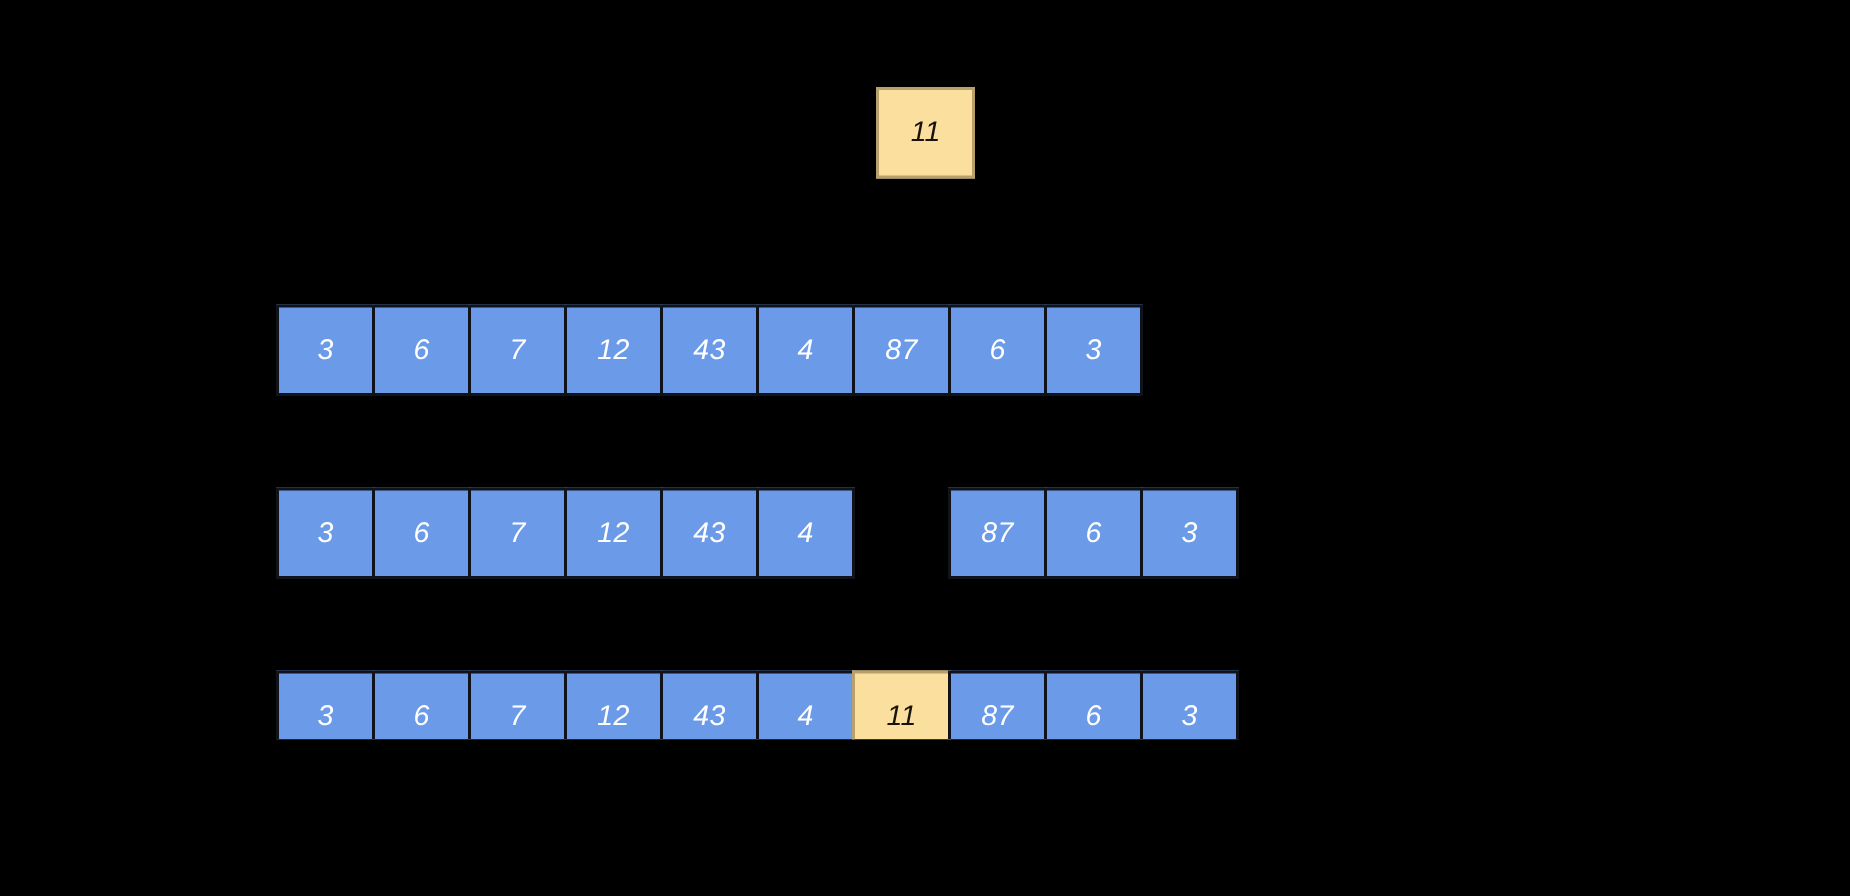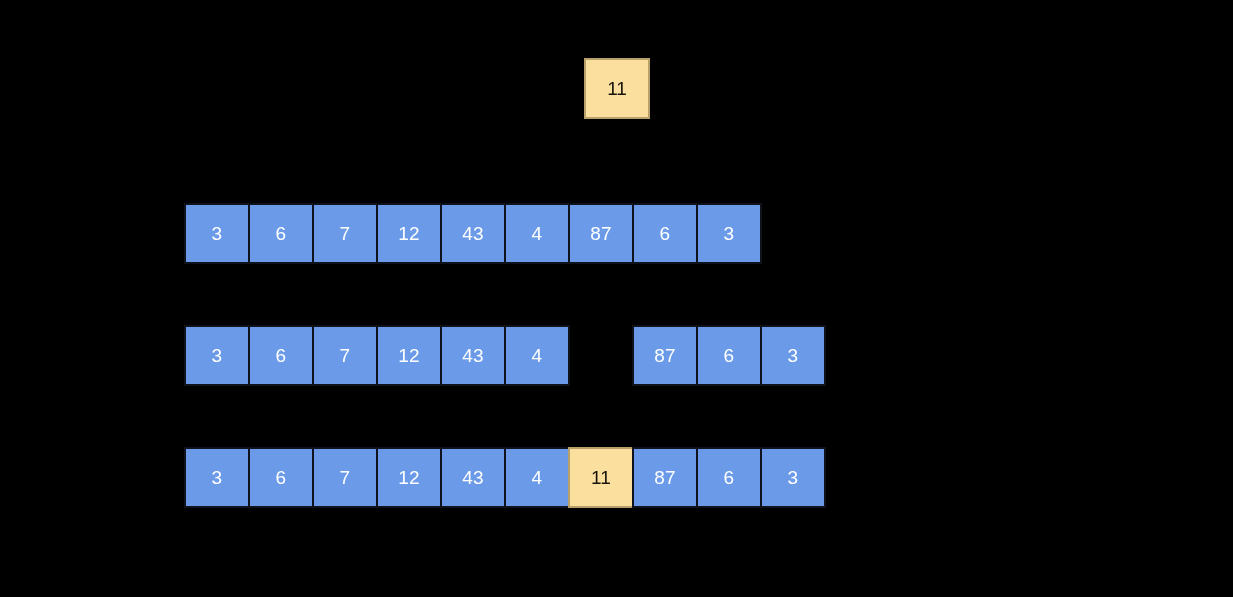--- a/index.html
+++ b/index.html
@@ -7,23 +7,24 @@
     margin: 0;
     padding: 0;
     background: #000000;
   }
   body {
     font-family: "Liberation Sans", sans-serif;
   }
   #stage {
     position: relative;
     width: 1233px;
-    height: 597px;
+    height: 493px;
     background: #000000;
     overflow: hidden;
+    font-style: italic;
   }
   .array-row {
     position: absolute;
     display: flex;
     flex-direction: row;
     align-items: flex-start;
   }
   .cell {
     box-sizing: border-box;
     width: 66px;

